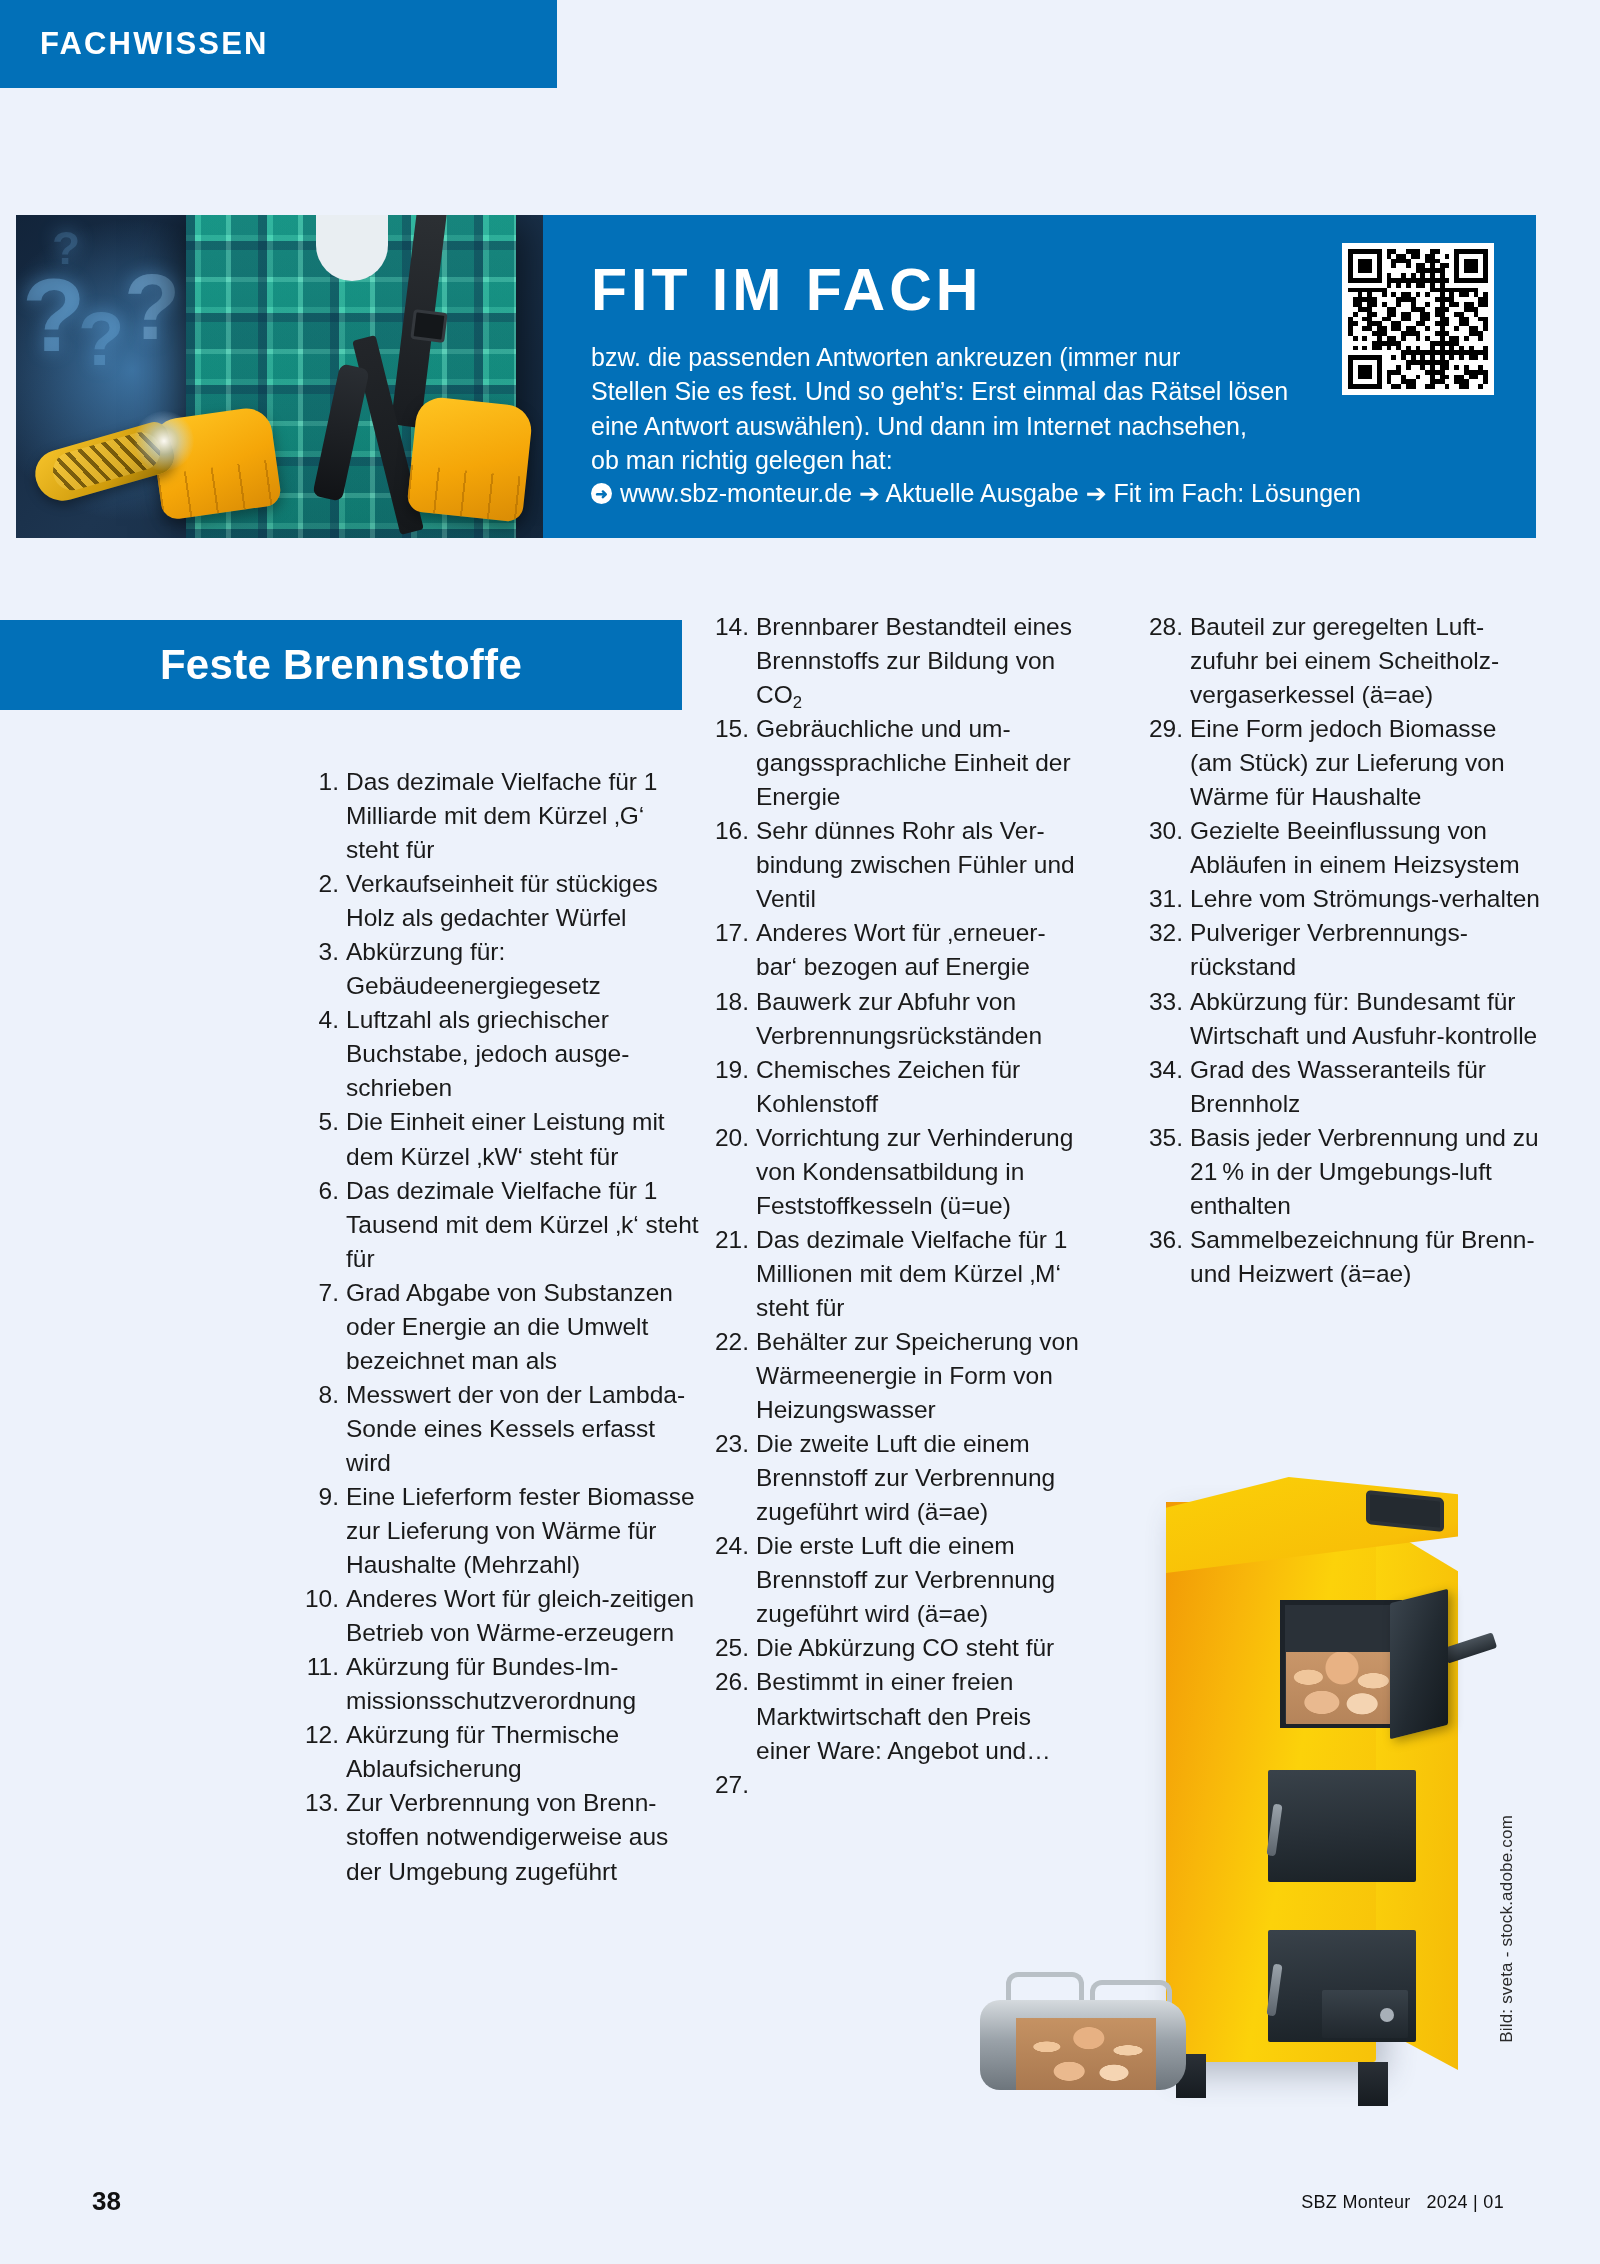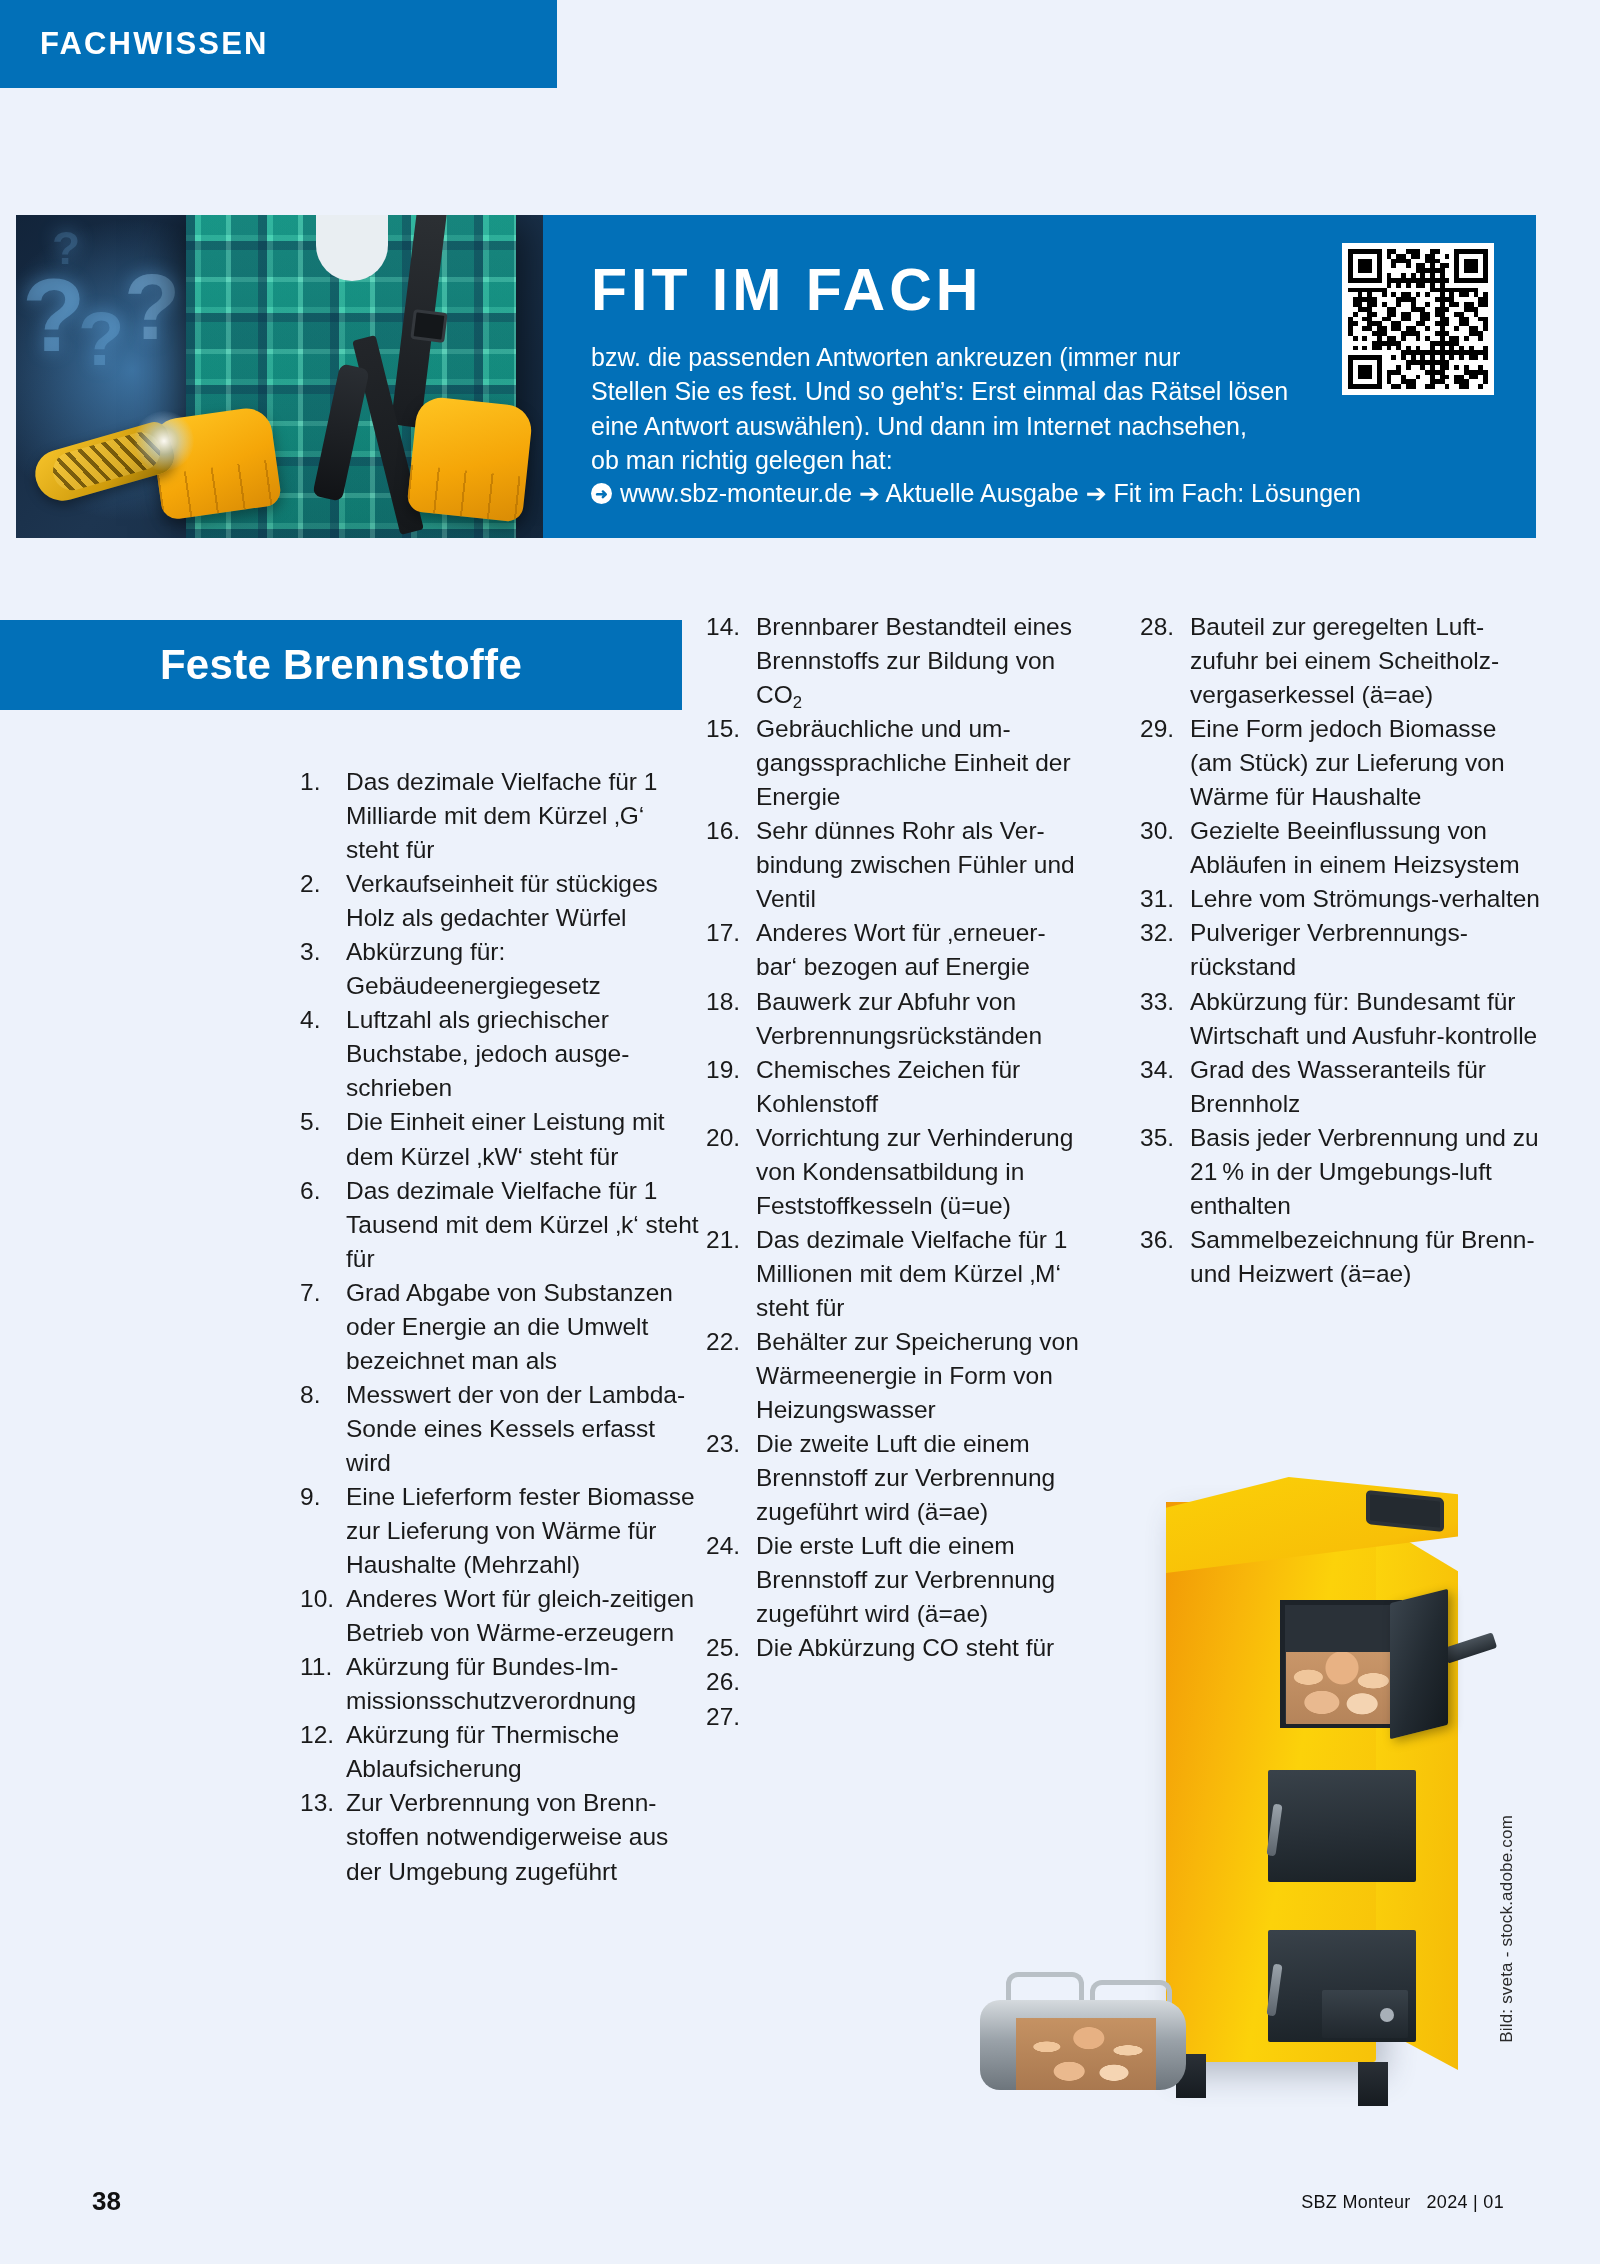--- a/index.html
+++ b/index.html
@@ -255,20 +255,21 @@
   .col-1 { left: 300px;  top: 765px;  width: 400px; }
   .col-2 { left: 706px;  top: 610px;  width: 380px; }
   .col-3 { left: 1140px; top: 610px;  width: 400px; }
 
   .q-item {
     display: flex;
     margin-bottom: 0px;
   }
   .q-num {
     flex: 0 0 auto;
+    text-align: right;
     white-space: nowrap;
     padding-right: 7px;
   }
   .col-1 .q-num { width: 46px; }
   .col-2 .q-num { width: 50px; }
   .col-3 .q-num { width: 50px; }
   .q-text { flex: 1; }
   .q-text sub { font-size: 0.68em; vertical-align: baseline; position: relative; top: 0.28em; }
 
   
@@ -1451,20 +1452,21 @@
       <div class="q-item">
         <span class="q-num">24.</span>
         <span class="q-text">Die erste Luft die einem Brennstoff zur Verbrennung zugeführt wird (ä=ae)</span>
       </div>
       <div class="q-item">
         <span class="q-num">25.</span>
         <span class="q-text">Die Abkürzung CO steht für</span>
       </div>
       <div class="q-item">
         <span class="q-num">26.</span>
+        <span class="q-text">Bestimmt in einer freien Marktwirtschaft den Preis einer Ware: Angebot und…</span>
       </div>
       <div class="q-item">
         <span class="q-num">27.</span>
       </div>
     </div>
   <div class="col col-3" id="col-3">
       <div class="q-item">
         <span class="q-num">28.</span>
         <span class="q-text">Bauteil zur geregelten Luft-zufuhr bei einem Scheitholz-vergaserkessel (ä=ae)</span>
       </div>

